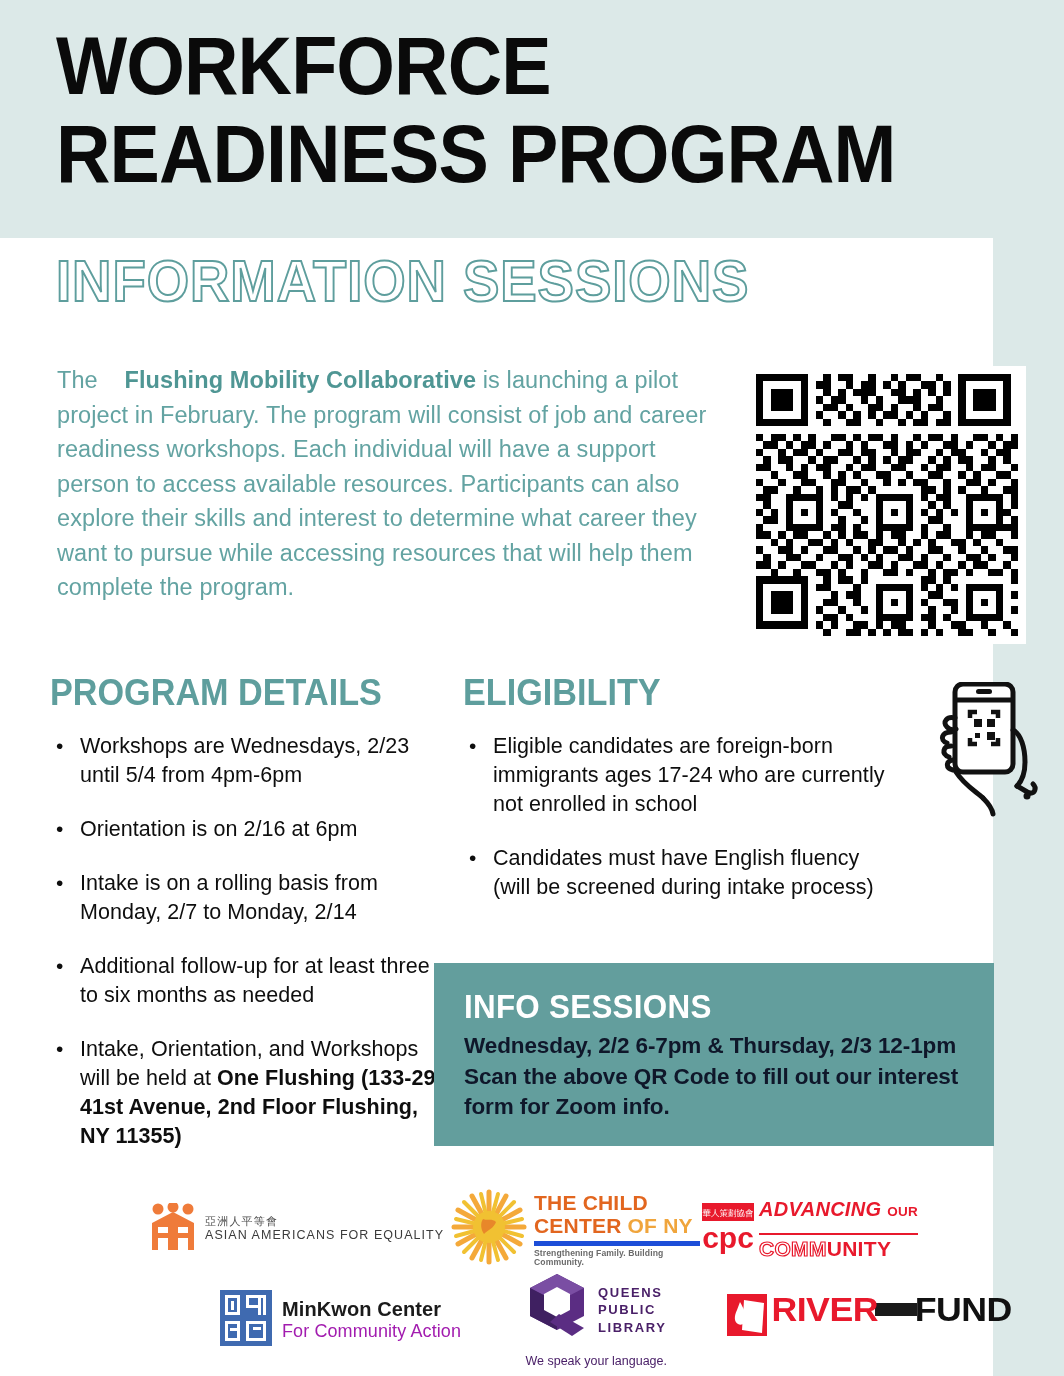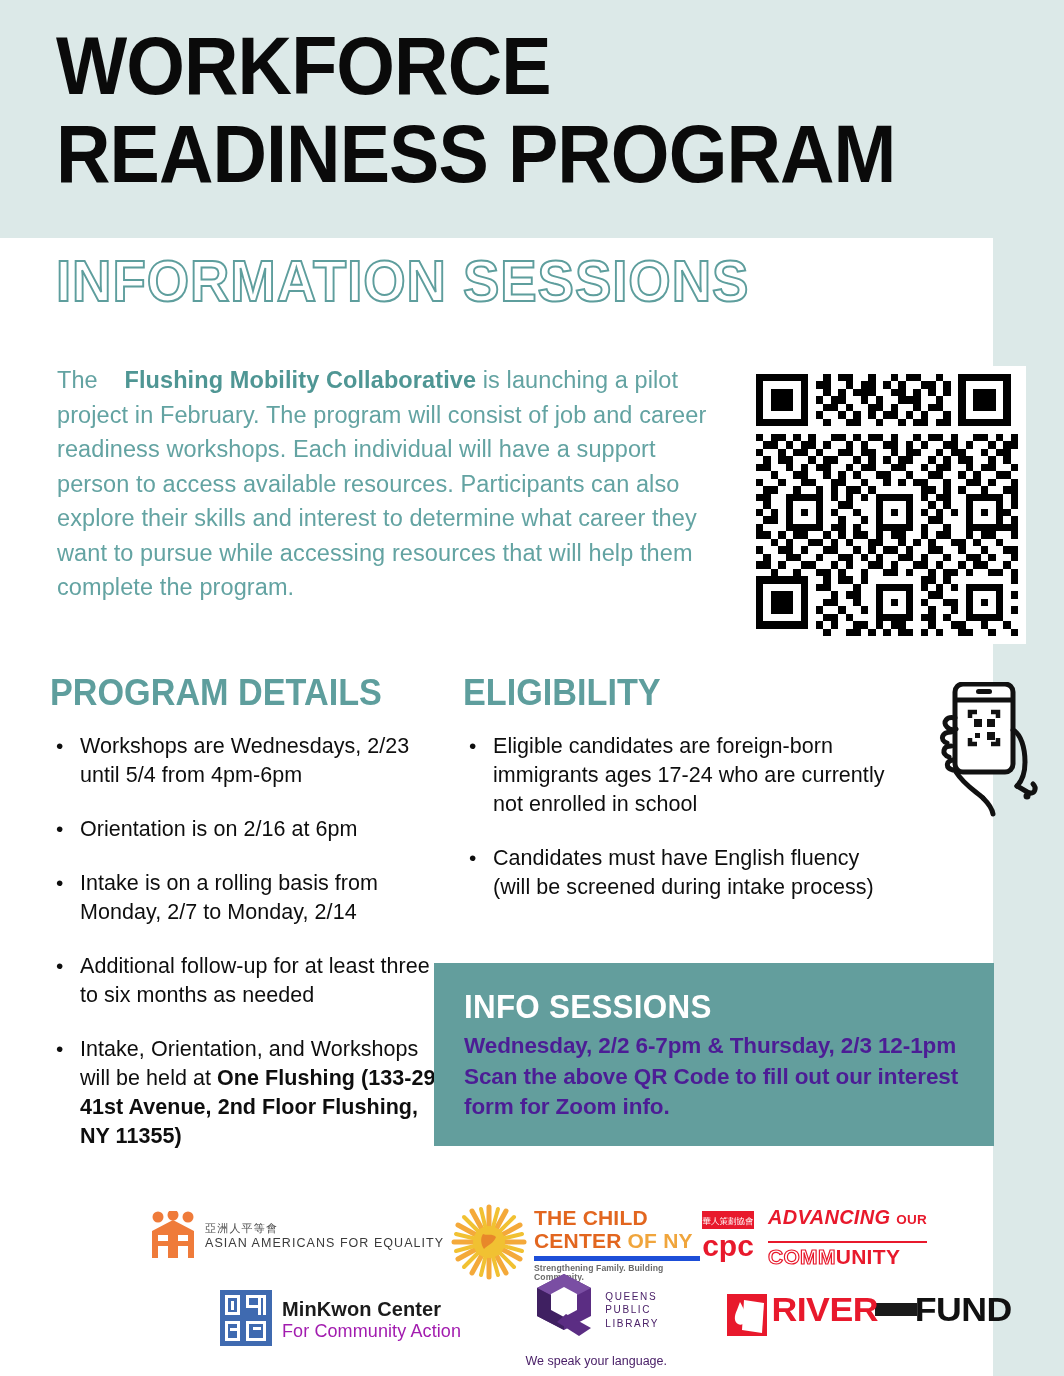--- a/index.html
+++ b/index.html
@@ -161,21 +161,21 @@
     color: #ffffff;
     letter-spacing: 0.3px;
     transform: scaleX(0.95);
     transform-origin: left center;
     white-space: nowrap;
     margin-bottom: 5px;
   }
   .info-box .ib-body {
     font-size: 22.5px;
     line-height: 30.5px;
-    color: #4c1d95;
+    color: #0f172a;
     font-weight: 600;
     letter-spacing: -0.1px;
   }
 
   
   .logo-row {
     position: absolute;
     display: flex;
     align-items: center;
   }
@@ -200,21 +200,21 @@
   .logo-ccny .lg-txt { line-height: 1; }
   .logo-ccny .ln1 { font-size: 21px; font-weight: 700; color: #e2661f; letter-spacing: 0.2px; }
   .logo-ccny .ln2 { font-size: 21px; font-weight: 700; color: #e2661f; letter-spacing: 0.2px; margin-top: 2px;}
   .logo-ccny .ln2 span { color: #f0a53c; }
   .logo-ccny .tag {
     font-size: 8.6px; color: #6a6a6a; margin-top: 5px; letter-spacing: 0.1px;
     border-top: 5px solid #1d4ed8; padding-top: 3px; font-weight: 600;
   }
 
   
-  .logo-cpc { gap: 12px; }
+  .logo-cpc { gap: 3px; }
   .logo-cpc .lg-txt { line-height: 1; }
   .logo-cpc .ln1 {
     font-size: 20px; font-weight: 700; font-style: italic; color: #e8192c;
     letter-spacing: 0.3px; border-bottom: 2px solid #e8192c; padding-bottom: 14px;
   }
   .logo-cpc .ln1 small { font-size: 13.5px; font-style: normal; }
   .logo-cpc .ln2 {
     font-size: 21px; font-weight: 700; letter-spacing: 0.3px; margin-top: 3px;
     color: #e8192c;
   }
@@ -224,21 +224,21 @@
   .logo-mk { gap: 10px; }
   .logo-mk .lg-txt { line-height: 1.15; }
   .logo-mk .ln1 { font-size: 20px; font-weight: 700; color: #1b1b1b; letter-spacing: 0.1px; }
   .logo-mk .ln2 { font-size: 18px; color: #a21caf; letter-spacing: 0.1px; }
 
   
   .logo-qpl { flex-direction: column; align-items: center; gap: 2px; }
   .logo-qpl .top { display: flex; align-items: center; gap: 10px; }
   .logo-qpl .lg-txt { line-height: 1.32; }
   .logo-qpl .lg-txt div {
-    font-size: 10px; color: #4a2068; letter-spacing: 1.6px; font-weight: 400;
+    font-size: 13px; color: #4a2068; letter-spacing: 1.6px; font-weight: 700;
   }
   .logo-qpl .tag {
     font-size: 12.5px; color: #4a2068; margin-top: 4px; letter-spacing: 0px;
   }
 
   
   .logo-rf { flex-direction: row; align-items: flex-start; }
   .logo-rf .word {
     display: flex; align-items: center; margin-top: -4px;
   }
@@ -685,21 +685,21 @@
           <path d="M2,20 L23,9 L44,20 L44,47 L38,47 L38,24 L28,24 L28,47 L18,47 L18,24 L8,24 L8,47 L2,47 Z" fill="#ef7b3a"></path>
           <rect x="8" y="30" width="30" height="5" fill="#ef7b3a"></rect>
         </svg>
       </span>
       <span class="lg-txt">
         <div class="cn">亞洲人平等會</div>
         <div class="en">ASIAN AMERICANS FOR EQUALITY</div>
       </span>
     </div>
 
-    <div class="logo logo-ccny" style="width:250px;margin-top:15px;">
+    <div class="logo logo-ccny" style="width:250px;">
       <span>
         <svg width="78" height="78" viewBox="0 0 78 78" aria-hidden="true">
           <g stroke="#f4a93a" stroke-width="5" stroke-linecap="round">
             <line x1="39" y1="39" x2="39" y2="4"></line>
               <line x1="39" y1="39" x2="56" y2="8"></line>
             <line x1="39" y1="39" x2="70" y2="22"></line>
               <line x1="39" y1="39" x2="74" y2="39"></line>
             <line x1="39" y1="39" x2="70" y2="56"></line>
               <line x1="39" y1="39" x2="56" y2="70"></line>
             <line x1="39" y1="39" x2="39" y2="74"></line>

